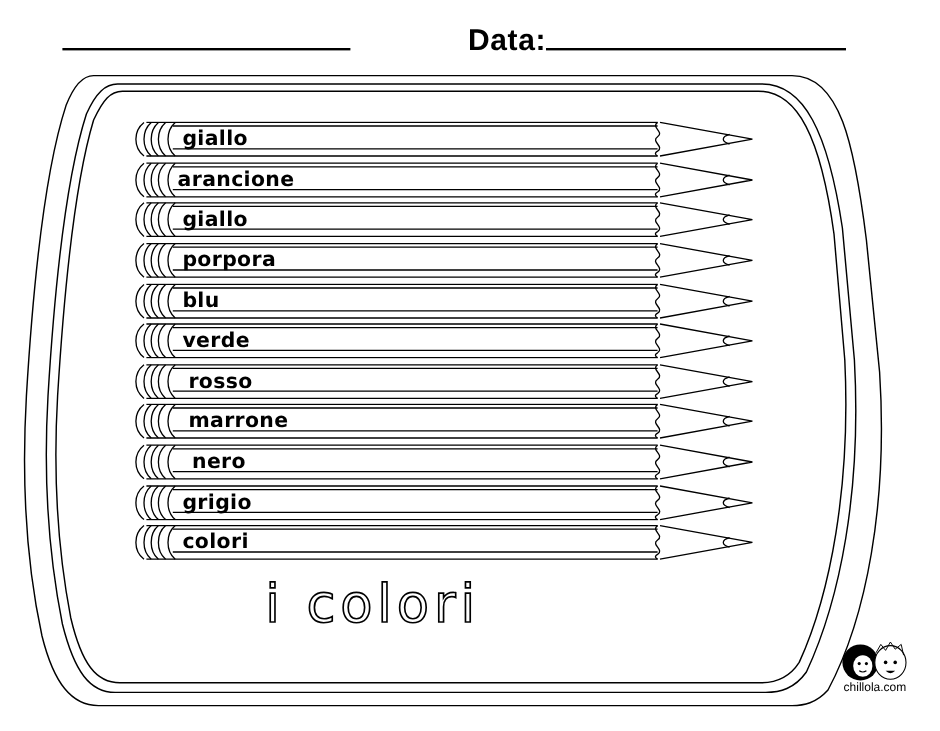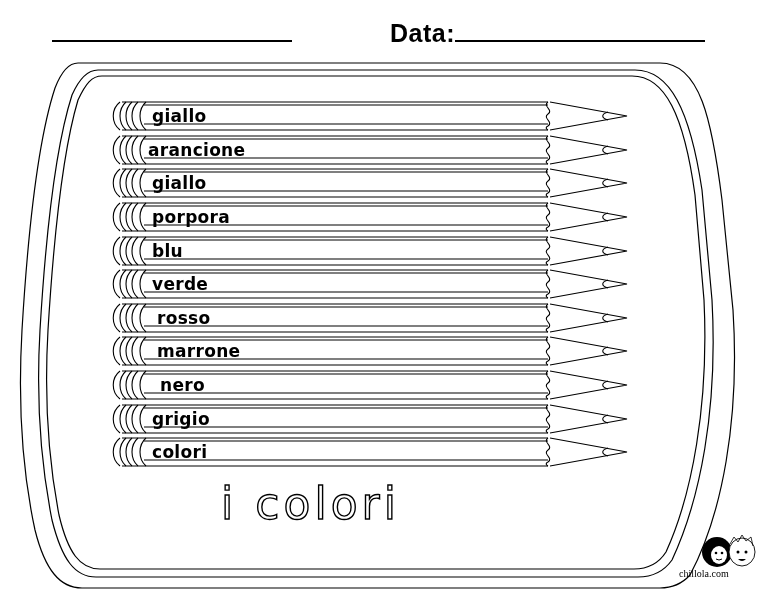--- a/index.html
+++ b/index.html
@@ -6,21 +6,21 @@
   body { width:783px; height:609px; position:relative; overflow:hidden; font-family:"DejaVu Sans", sans-serif; }
   .hdr { position:absolute; top:18px; font-family:"Liberation Sans", sans-serif; font-weight:bold; font-size:25px; color:#000; letter-spacing:0.5px; }
   .hdr-line { display:inline-block; border-bottom:2px solid #000; height:22px; vertical-align:baseline; }
   #name-hdr { left:52px; }
   #date-hdr { left:390px; }
   svg.frame { position:absolute; left:0; top:0; }
   .pencil { position:absolute; left:108px; width:522px; height:30px; }
   .pencil-label { position:absolute; left:44px; top:5px; font-family:"DejaVu Sans", sans-serif; font-size:17px; font-weight:bold; color:#000; letter-spacing:0.3px; }
   .title { position:absolute; left:0; width:621px; top:478px; text-align:center; font-family:"DejaVu Sans", sans-serif; font-size:44px; color:#fff; -webkit-text-stroke:1.4px #000; letter-spacing:4px; }
   .logo { position:absolute; left:700px; top:532px; width:70px; height:60px; }
-  .logo-text { position:absolute; left:679px; top:568px; font-family:Liberation Serif, serif; font-size:10px; color:#000; }
+  .logo-text { position:absolute; left:703px; top:568px; font-family:Liberation Sans, sans-serif; font-size:10px; color:#000; }
 </style>
 </head>
 <body>
 
 <div class="hdr" id="name-hdr">
   <span class="hdr-line" style="width:240px"></span>
 </div>
 <div class="hdr" id="date-hdr">
   <span>Data:</span><span class="hdr-line" style="width:250px"></span>
 </div>

